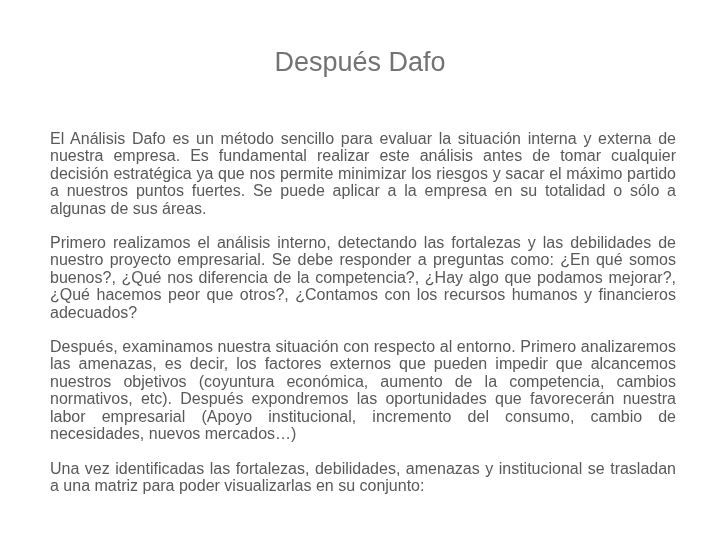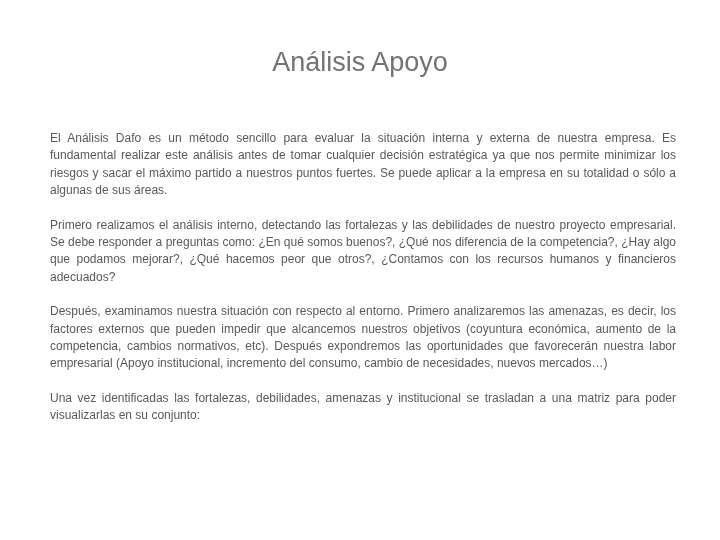--- a/index.html
+++ b/index.html
@@ -31,31 +31,31 @@
       line-height: 44px;
     }
     .body {
       position: absolute;
       left: 50px;
       top: 130px;
       width: 626px;
     }
     .para {
       margin: 0 0 17px 0;
-      font-size: 12px;
+      font-size: 16px;
       line-height: 17.4px;
       color: #595959;
       text-align: justify;
       text-align-last: left;
     }
   </style>
 </head>
 <body>
 
 <div class="slide">
-  <div class="title">Análisis Apoyo</div>
+  <div class="title">Después Dafo</div>
   <div class="body">
     <p class="para">El Análisis Dafo es un método sencillo para evaluar la situación interna y externa de nuestra empresa. Es fundamental realizar este análisis antes de tomar cualquier decisión estratégica ya que nos permite minimizar los riesgos y sacar el máximo partido a nuestros puntos fuertes. Se puede aplicar a la empresa en su totalidad o sólo a algunas de sus áreas.</p>
     <p class="para">Primero realizamos el análisis interno, detectando las fortalezas y las debilidades de nuestro proyecto empresarial. Se debe responder a preguntas como: ¿En qué somos buenos?, ¿Qué nos diferencia de la competencia?, ¿Hay algo que podamos mejorar?, ¿Qué hacemos peor que otros?, ¿Contamos con los recursos humanos y financieros adecuados?</p>
     <p class="para">Después, examinamos nuestra situación con respecto al entorno. Primero analizaremos las amenazas, es decir, los factores externos que pueden impedir que alcancemos nuestros objetivos (coyuntura económica, aumento de la competencia, cambios normativos, etc). Después expondremos las oportunidades que favorecerán nuestra labor empresarial (Apoyo institucional, incremento del consumo, cambio de necesidades, nuevos mercados…)</p>
     <p class="para">Una vez identificadas las fortalezas, debilidades, amenazas y institucional se trasladan a una matriz para poder visualizarlas en su conjunto:</p>
   </div>
 </div>
 
 </body></html>

